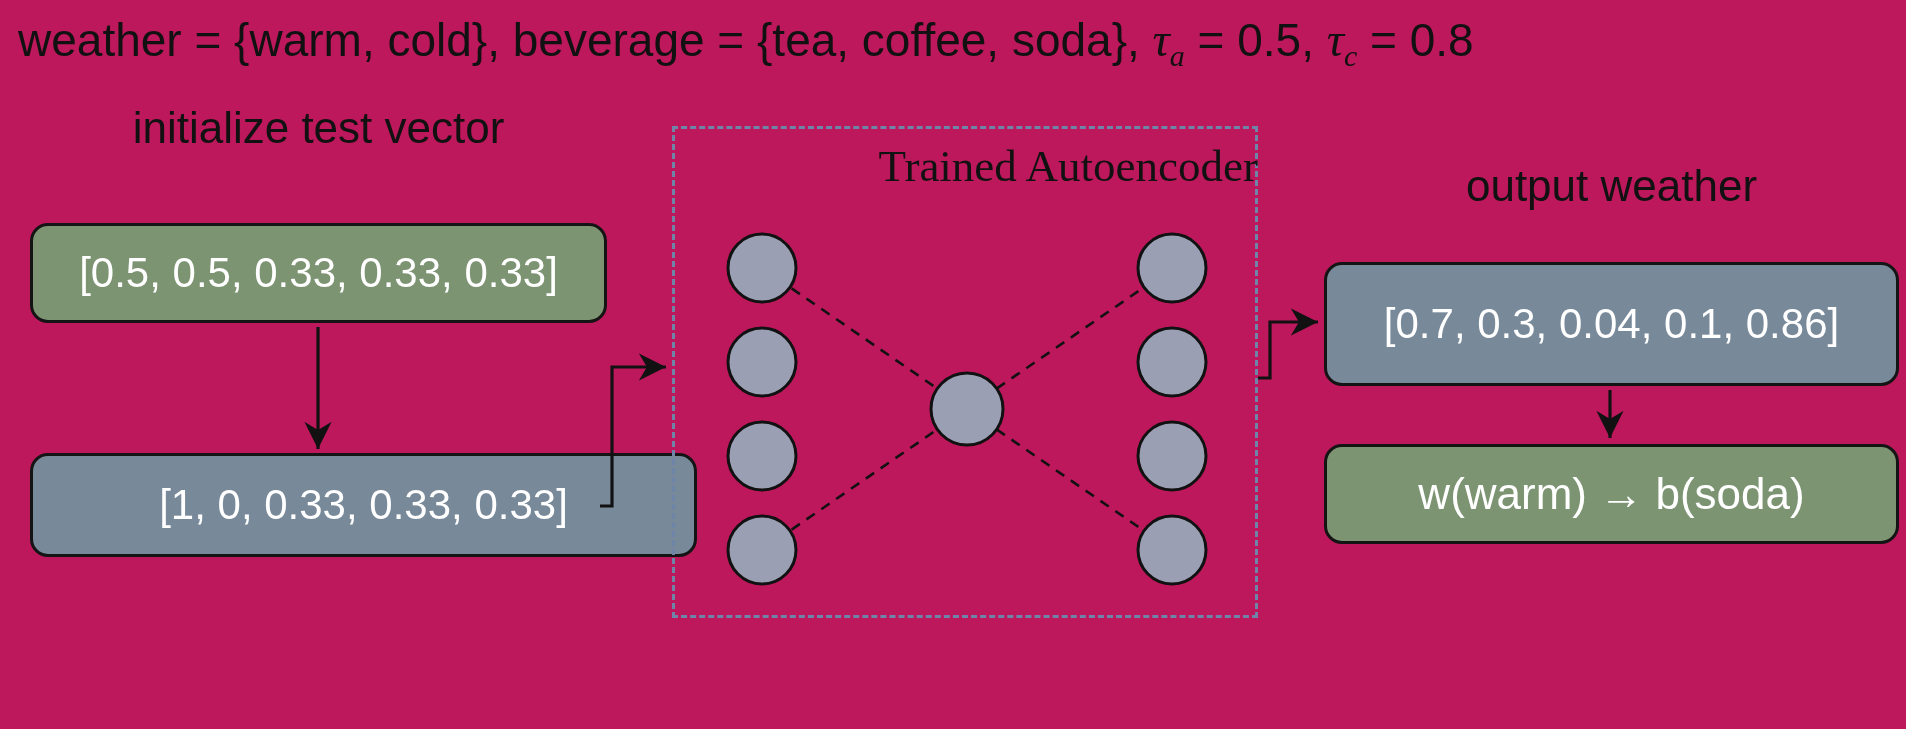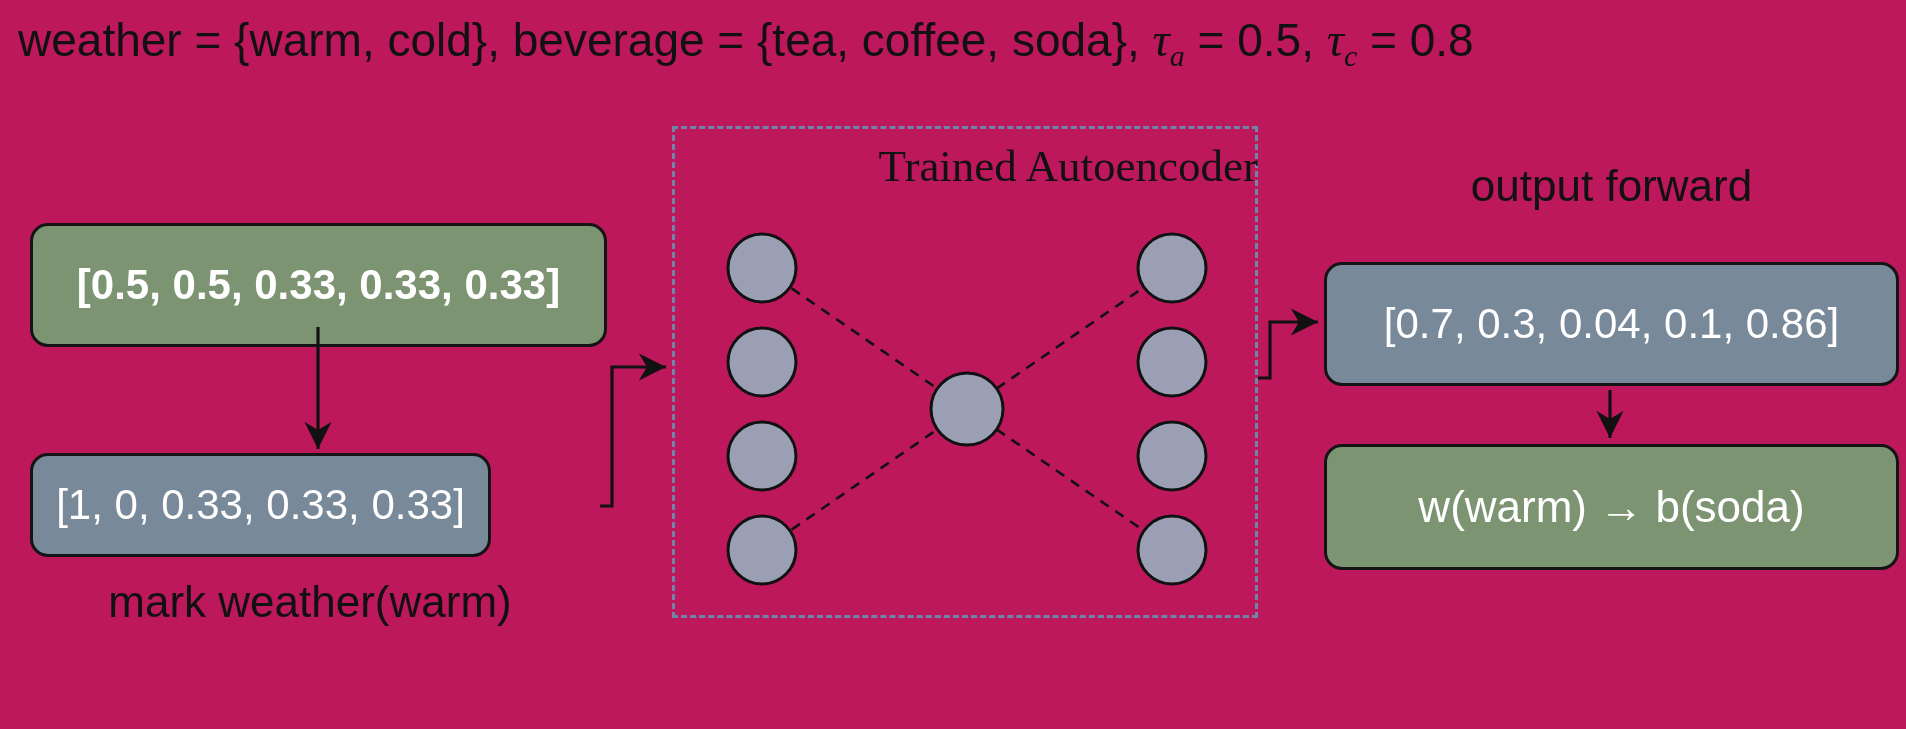--- a/index.html
+++ b/index.html
@@ -68,41 +68,41 @@
 </style>
 </head>
 <body>
 
 <div class="canvas">
 
   <div class="formula">
     <span>weather = {warm, cold}, beverage = {tea, coffee, soda}, </span><span class="tsym">τ</span><sub class="tsub">a</sub><span> = 0.5, </span><span class="tsym">τ</span><sub class="tsub">c</sub><span> = 0.8</span>
   </div>
 
+  <div class="lbl" style="left:30px;top:104px;width:577px;">initialize test vector</div>
 
-  <div class="vbox green" style="left:30px;top:223px;width:577px;height:124px;font-weight:bold;">
+  <div class="vbox green" style="left:30px;top:223px;width:577px;height:100px;">
     <span>[0.5, 0.5, 0.33, 0.33, 0.33]</span>
   </div>
 
-  <div class="vbox slate" style="left:30px;top:453px;width:461px;height:104px;">
+  <div class="vbox slate" style="left:30px;top:453px;width:667px;height:104px;">
     <span>[1, 0, 0.33, 0.33, 0.33]</span>
   </div>
 
-  <div class="lbl" style="left:10px;top:578px;width:600px;">mark weather(warm)</div>
 
   <div class="ae-panel"></div>
   <div class="ae-title">Trained Autoencoder</div>
 
-  <div class="lbl" style="left:1324px;top:162px;width:575px;">output forward</div>
+  <div class="lbl" style="left:1324px;top:162px;width:575px;">output weather</div>
 
   <div class="vbox slate" style="left:1324px;top:262px;width:575px;height:124px;">
     <span>[0.7, 0.3, 0.04, 0.1, 0.86]</span>
   </div>
 
-  <div class="vbox green" style="left:1324px;top:444px;width:575px;height:126px;font-size:44px;">
+  <div class="vbox green" style="left:1324px;top:444px;width:575px;height:100px;font-size:44px;">
     <span>w(warm) → b(soda)</span>
   </div>
 
 
   <svg class="overlay" width="1906" height="729" viewBox="0 0 1906 729">
     <defs>
       <marker id="ah" viewBox="0 0 10 10" refX="10" refY="5" markerWidth="8.5" markerHeight="8.5" orient="auto">
         <path d="M0,0 L10,5 L0,10 L3,5 z" fill="#111111"></path>
       </marker>
     </defs>

